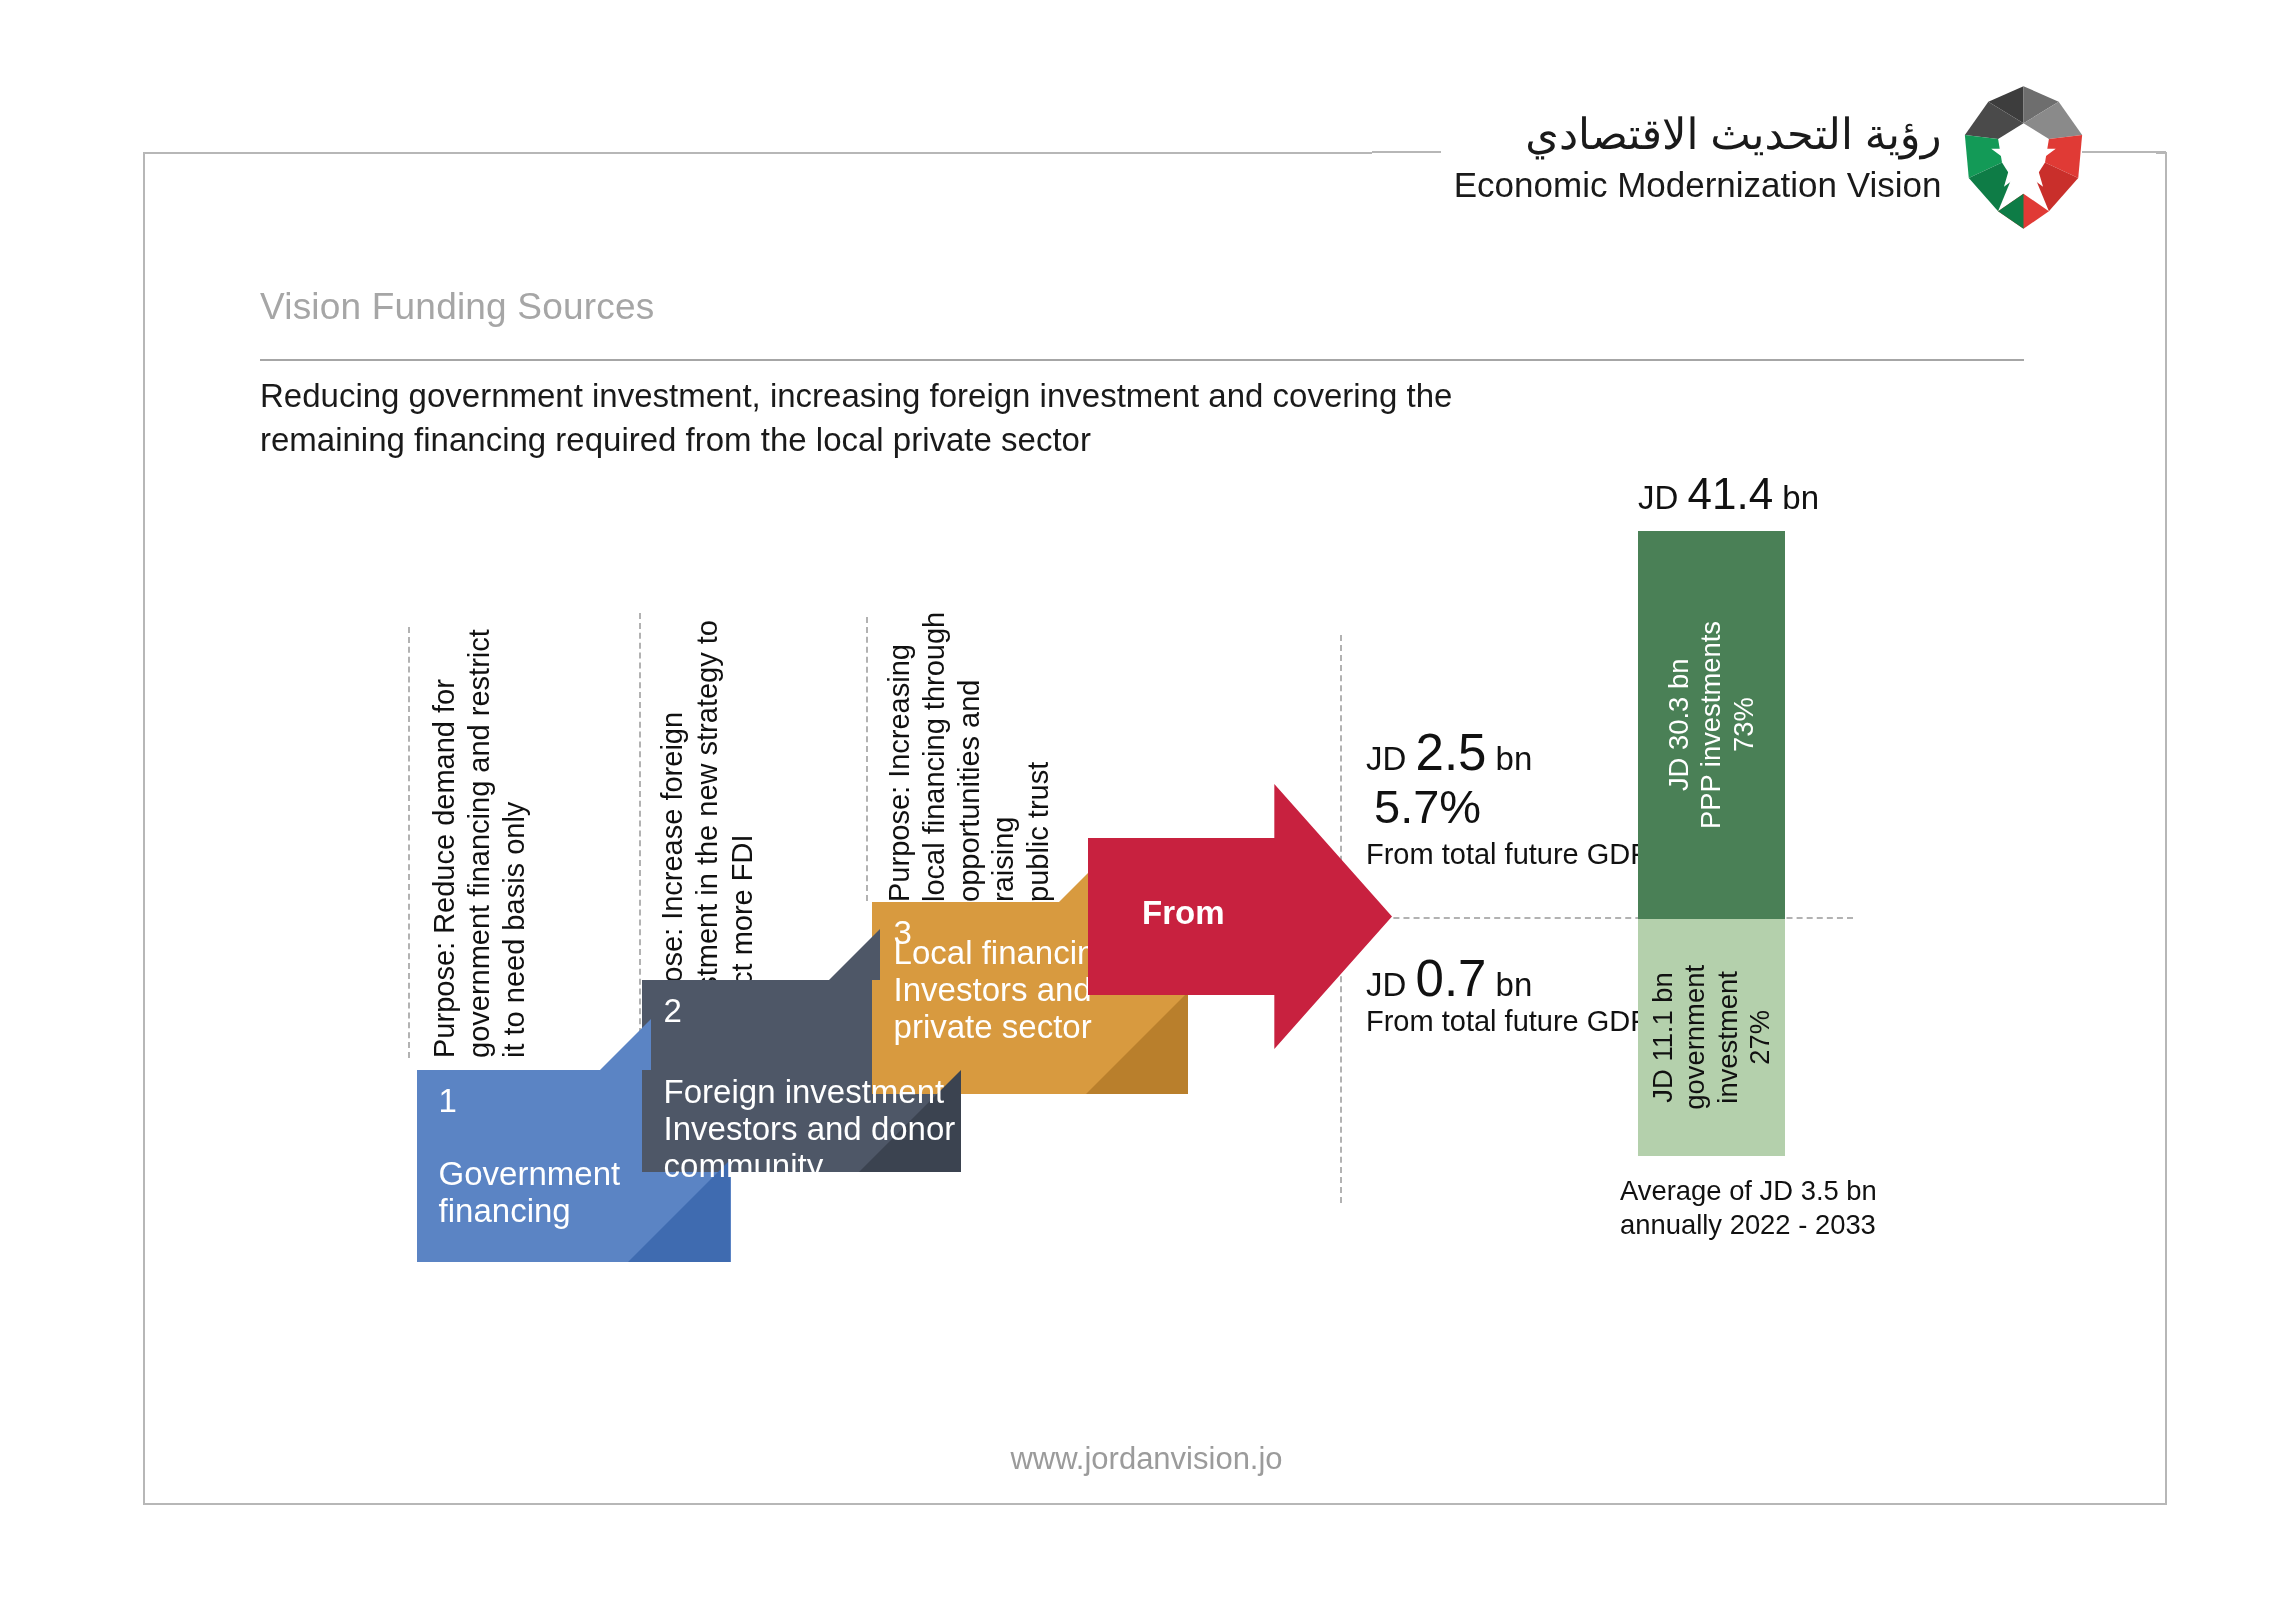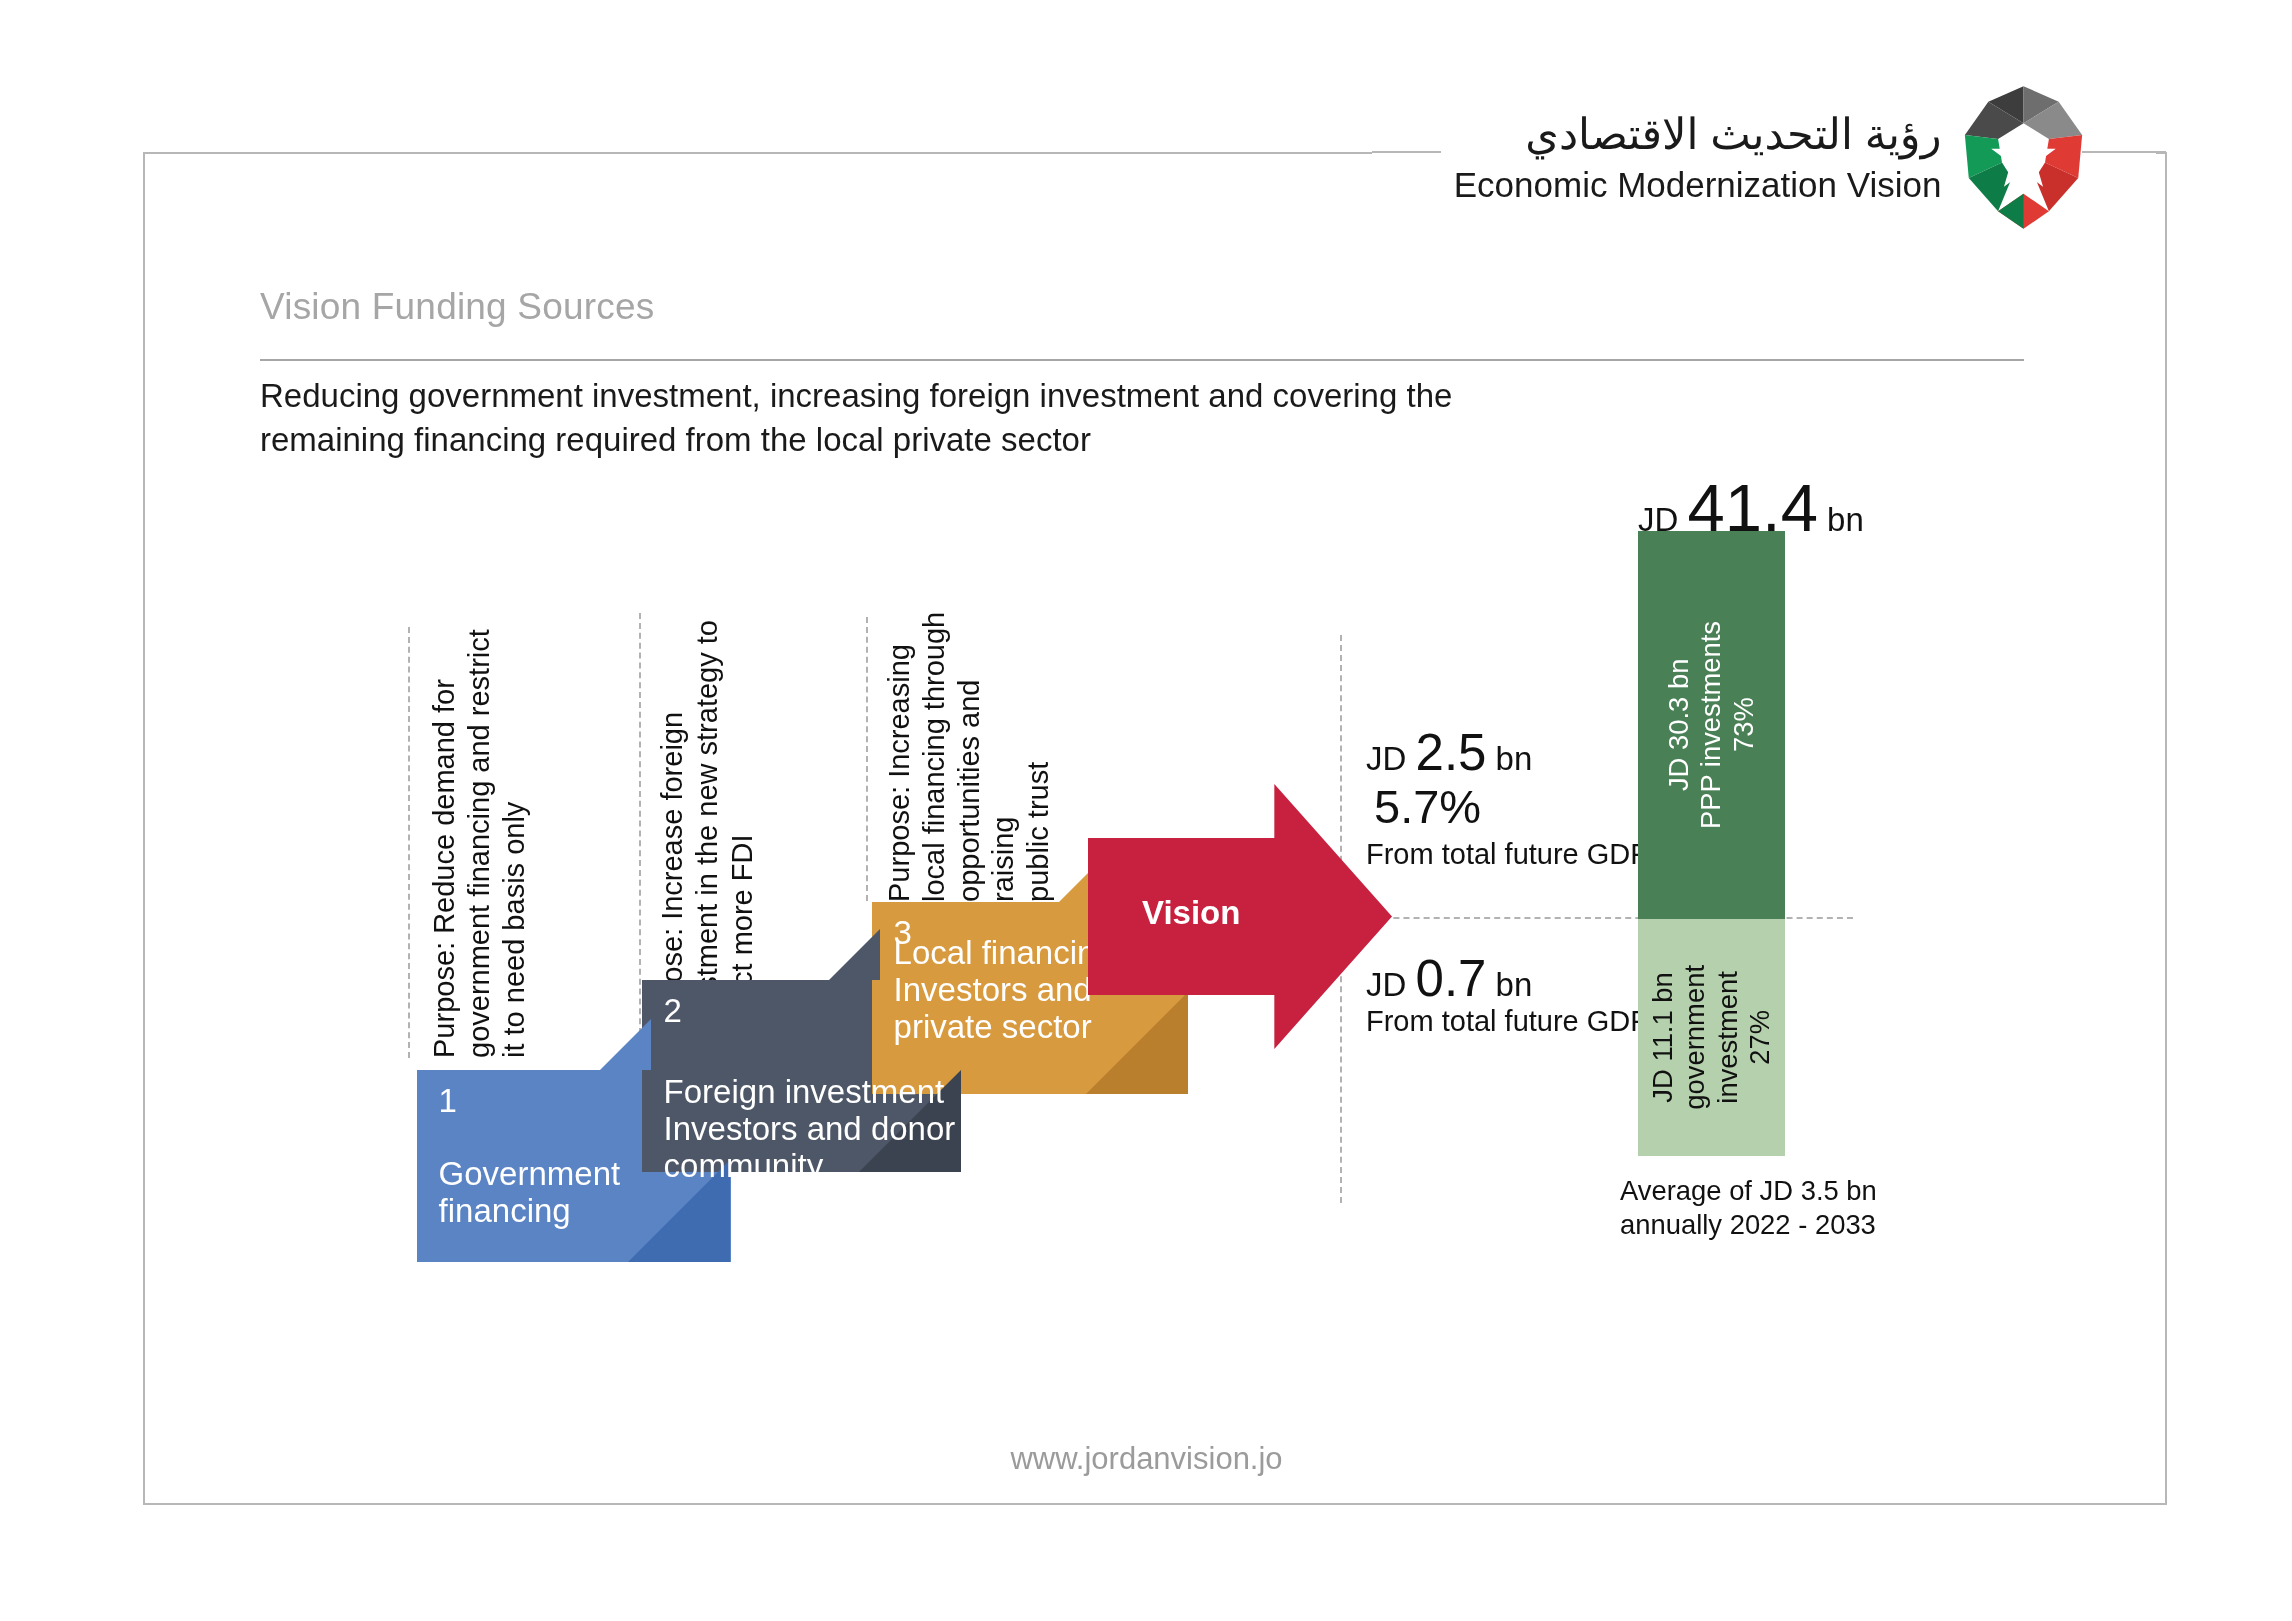--- a/index.html
+++ b/index.html
@@ -266,21 +266,21 @@
 
   
   #bar-total-label {
     position: absolute;
     left: 1638px;
     top: 469px;
     font-size: 33px;
     color: #111111;
     white-space: nowrap;
   }
-  #bar-total-label .big { font-size: 67px; }
+  #bar-total-label .big { font-size: 44px; }
   #bar {
     position: absolute;
     left: 1638px;
     top: 531px;
     width: 147px;
     z-index: 2;
   }
   .bar-seg {
     position: relative;
     display: flex;
@@ -394,21 +394,21 @@
   <div class="step-body"></div>
   <div class="step-num">3</div>
   <div class="step-label">Local financing
 Investors and
 private sector</div>
 </div>
 
 <svg id="total-arrow" viewBox="0 0 310 270">
   <polygon points="0,55 190,55 190,0 310,135 190,270 190,215 0,215" fill="#C8213F"></polygon>
 </svg>
-<div id="total-label">Vision</div>
+<div id="total-label">From</div>
 
 <div id="stats-hline"></div>
 <div id="stats-vline"></div>
 
 <div class="stat" id="stat-top">
   <div class="stat-amount">
     <span>JD</span>
     <span class="big">2.5</span>
     <span>bn</span>
   </div>

